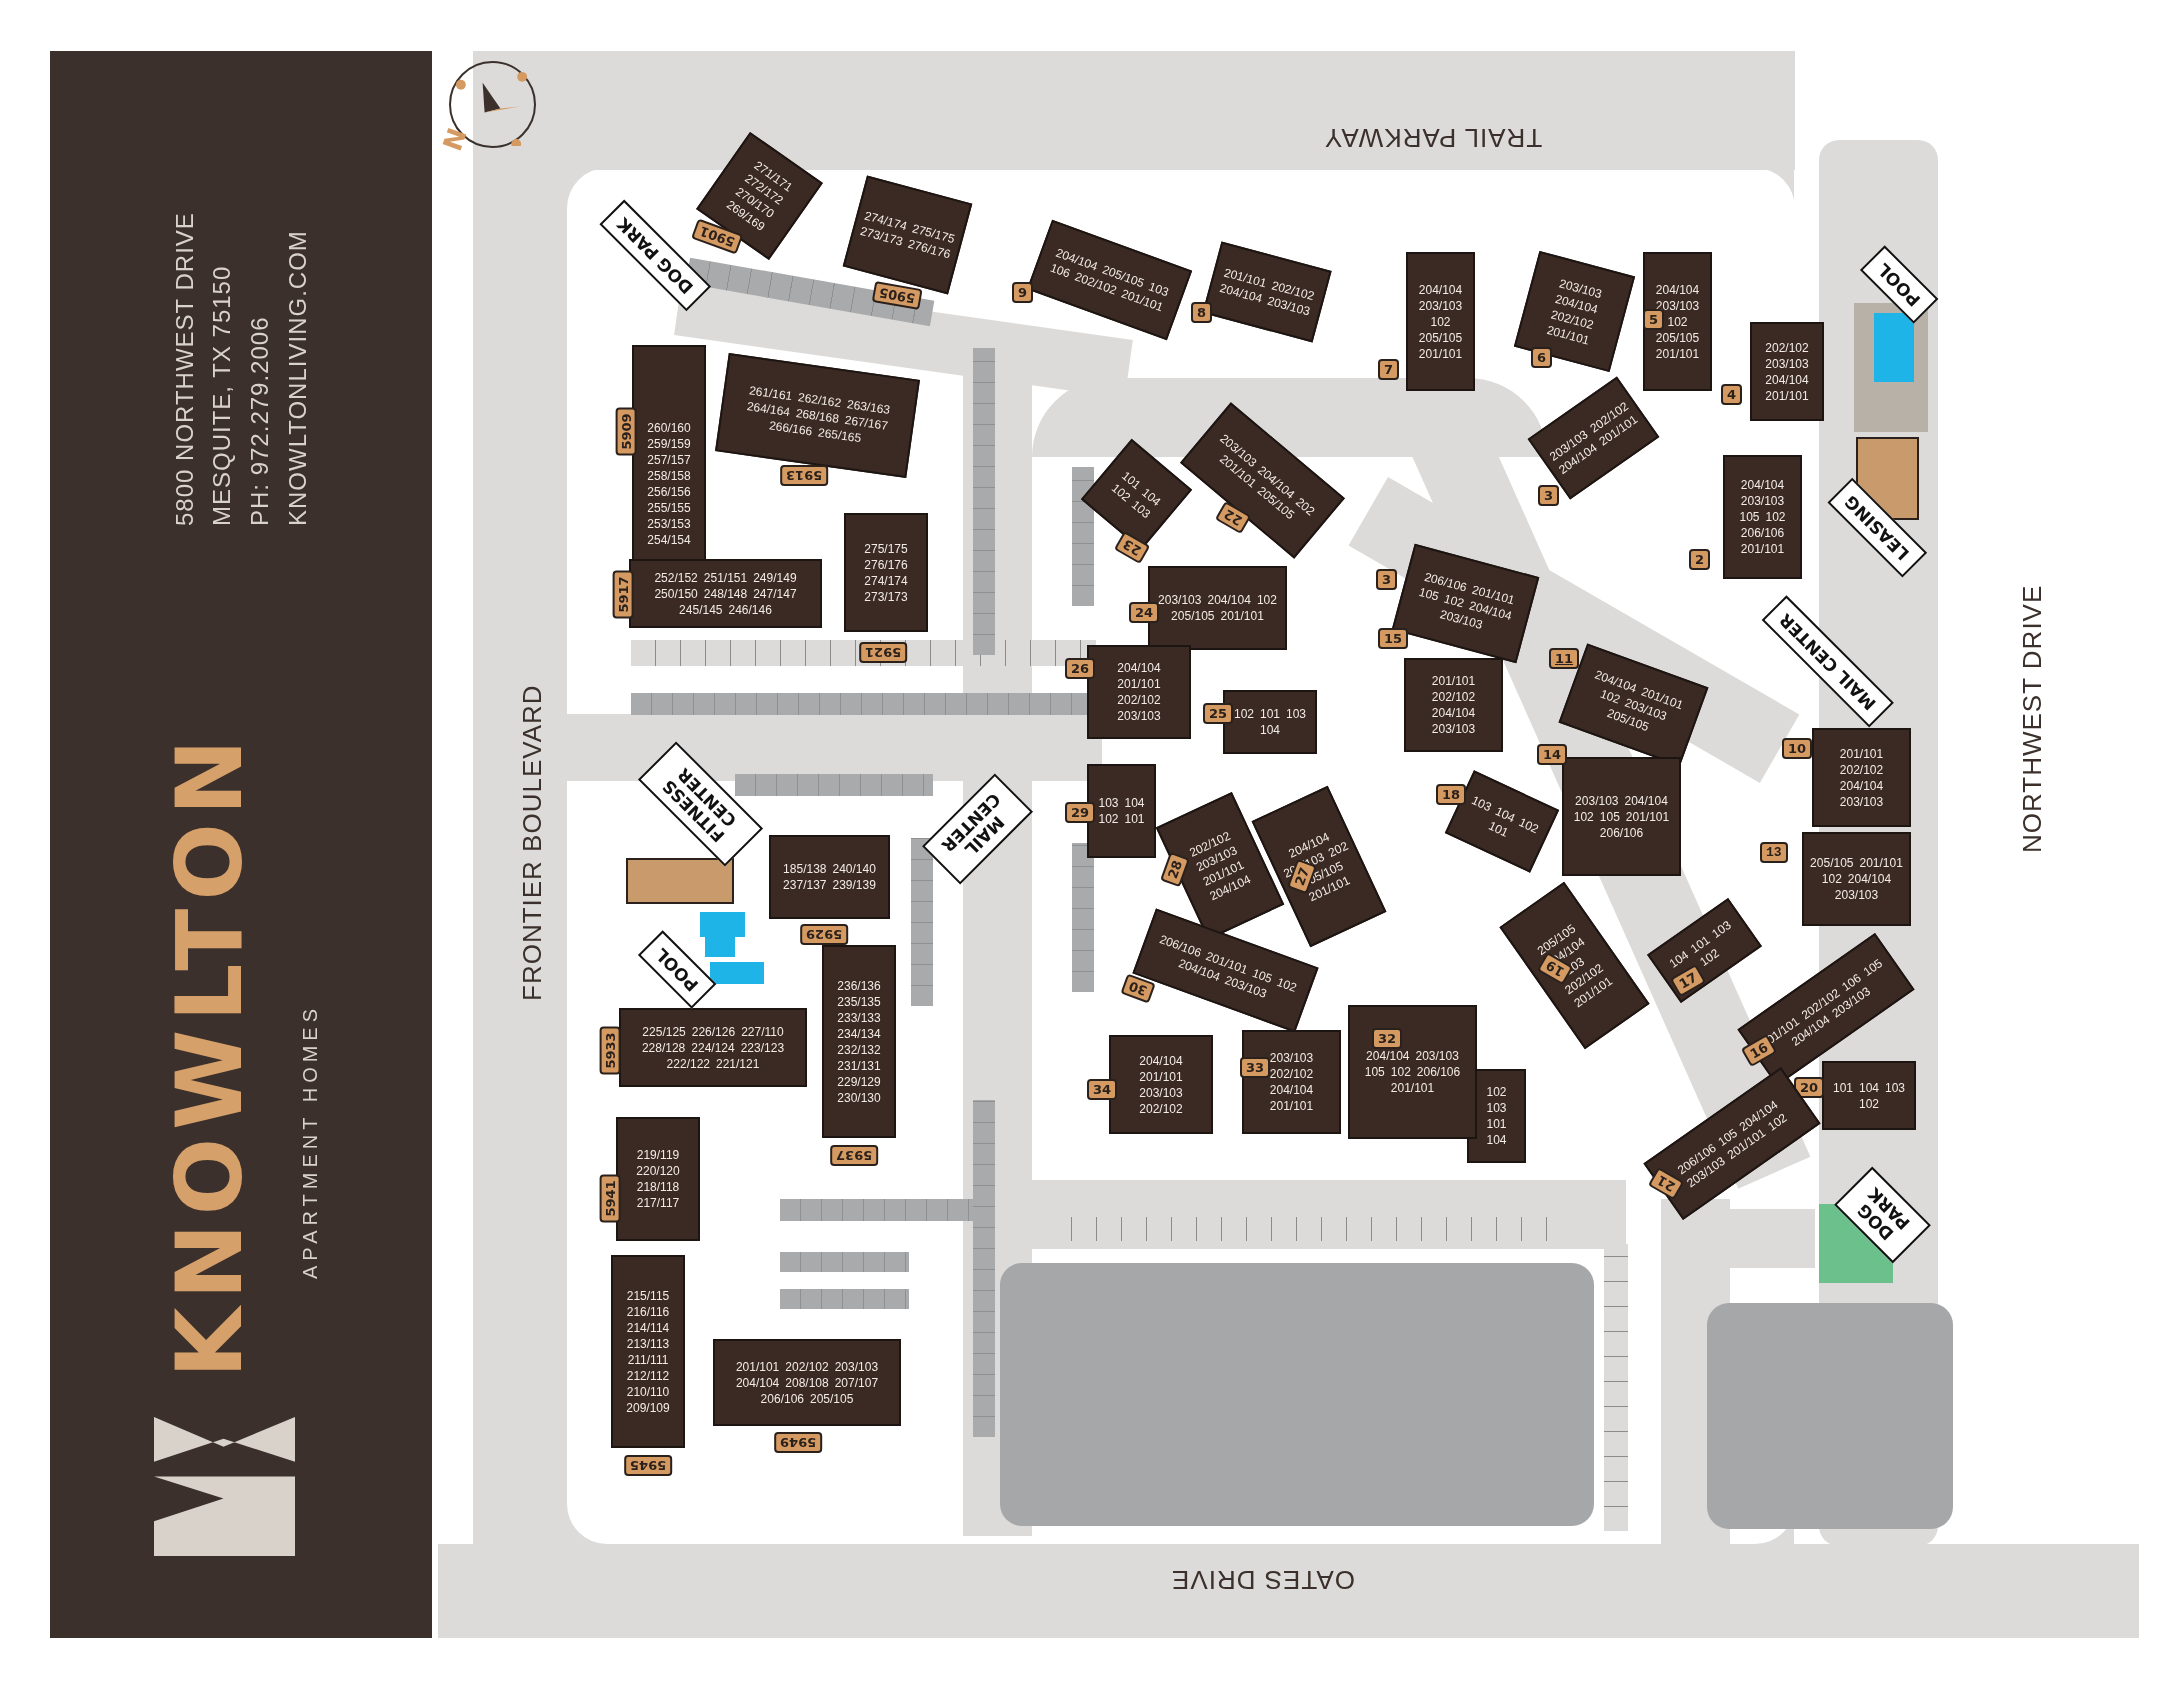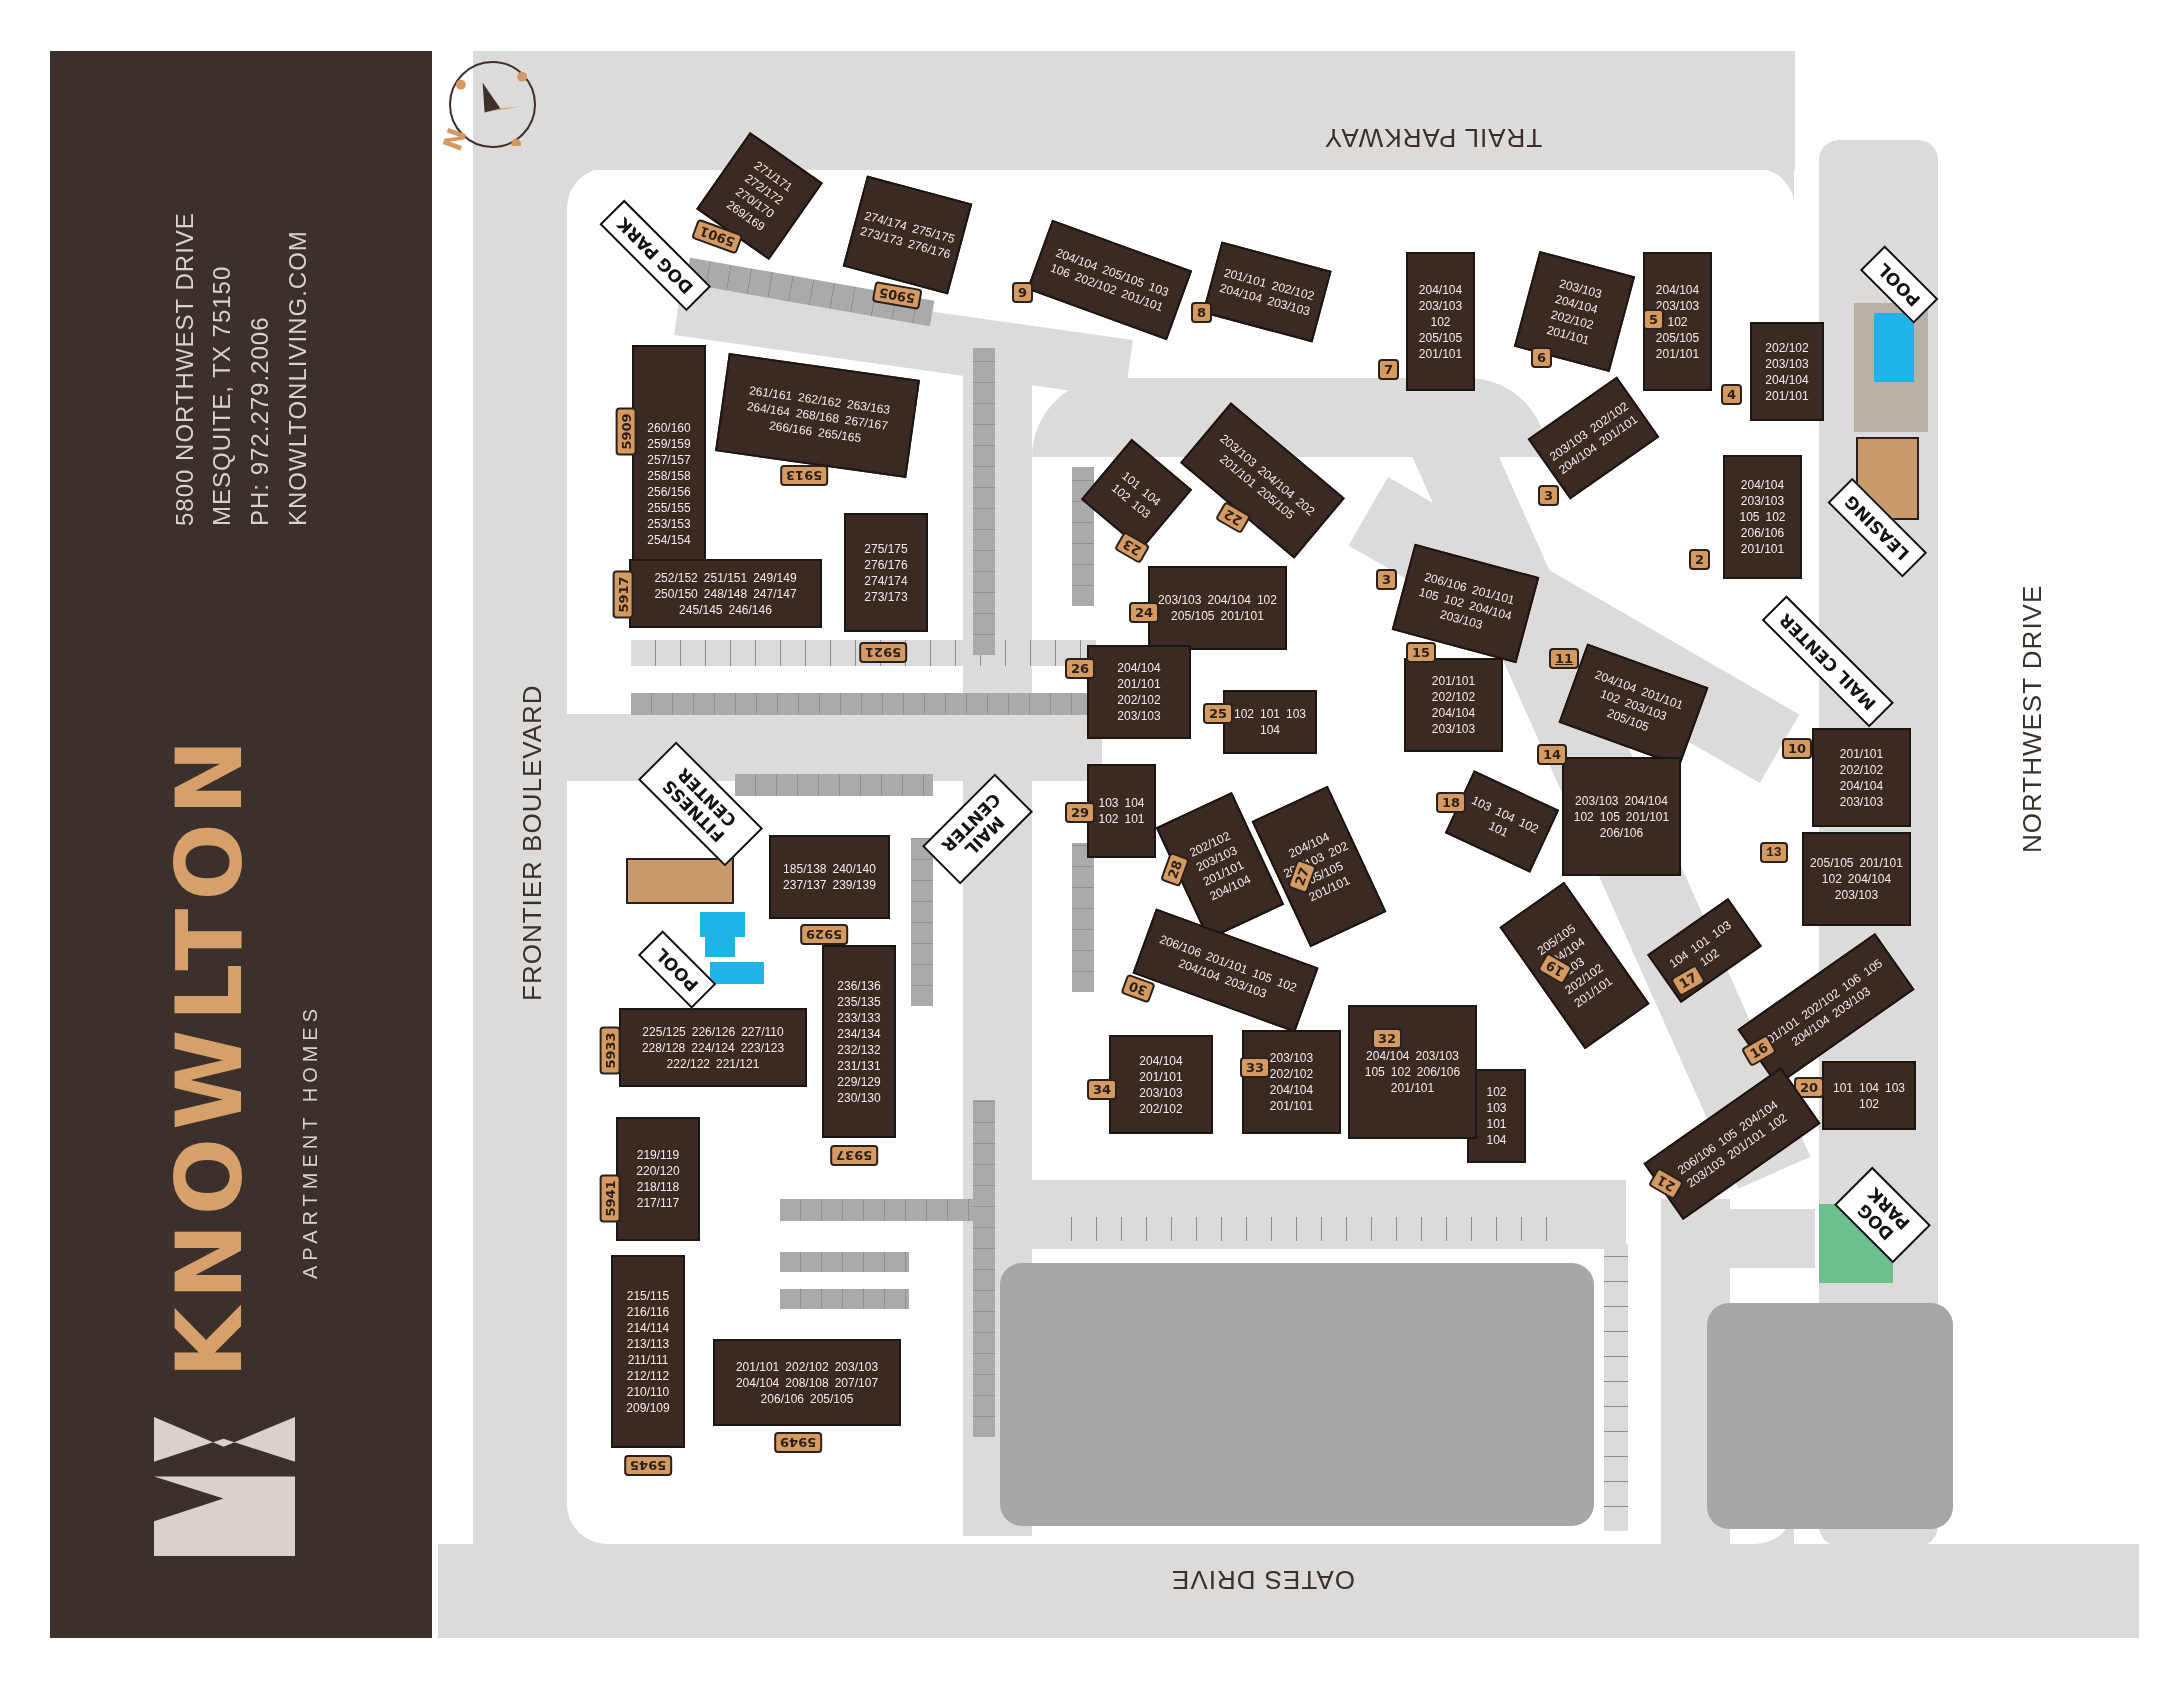--- a/index.html
+++ b/index.html
@@ -349,21 +349,21 @@
     <span>206/106</span>
   </div>
 <div class="tag" style="left:1537px; top:744px;">14</div>
 
 <div class="bldg" style="left:1404px; top:658px; width:99px; height:94px;">
     <span>201/101</span>
     <span>202/102</span>
     <span>204/104</span>
     <span>203/103</span>
   </div>
-<div class="tag" style="left:1378px; top:642px;margin-left:28px;">15</div>
+<div class="tag" style="left:1378px; top:628px;">15</div>
 
 <div class="bldg" style="left:1742px; top:975px; width:168px; height:69px; transform:rotate(-35deg);">
     <span>201/101</span>
     <span>202/102</span>
     <span>106</span>
     <span>105</span>
     <span>204/104</span>
     <span>203/103</span>
   </div>
 <div class="tag" style="left:1744px; top:1040px; transform:rotate(-30deg);">16</div>
@@ -375,21 +375,21 @@
     <span>102</span>
   </div>
 <div class="tag" style="left:1673px; top:970px; transform:rotate(-30deg);">17</div>
 
 <div class="bldg" style="left:1455px; top:787px; width:94px; height:69px; transform:rotate(25deg);">
     <span>103</span>
     <span>104</span>
     <span>102</span>
     <span>101</span>
   </div>
-<div class="tag" style="left:1436px; top:784px;margin-top:8px;">18</div>
+<div class="tag" style="left:1436px; top:784px;">18</div>
 
 <div class="bldg" style="left:1535px; top:891px; width:79px; height:149px; transform:rotate(-35deg);">
     <span>205/105</span>
     <span>204/104</span>
     <span>103</span>
     <span>202/102</span>
     <span>201/101</span>
   </div>
 <div class="tag" style="left:1540px; top:958px; transform:rotate(-150deg);">19</div>
 

